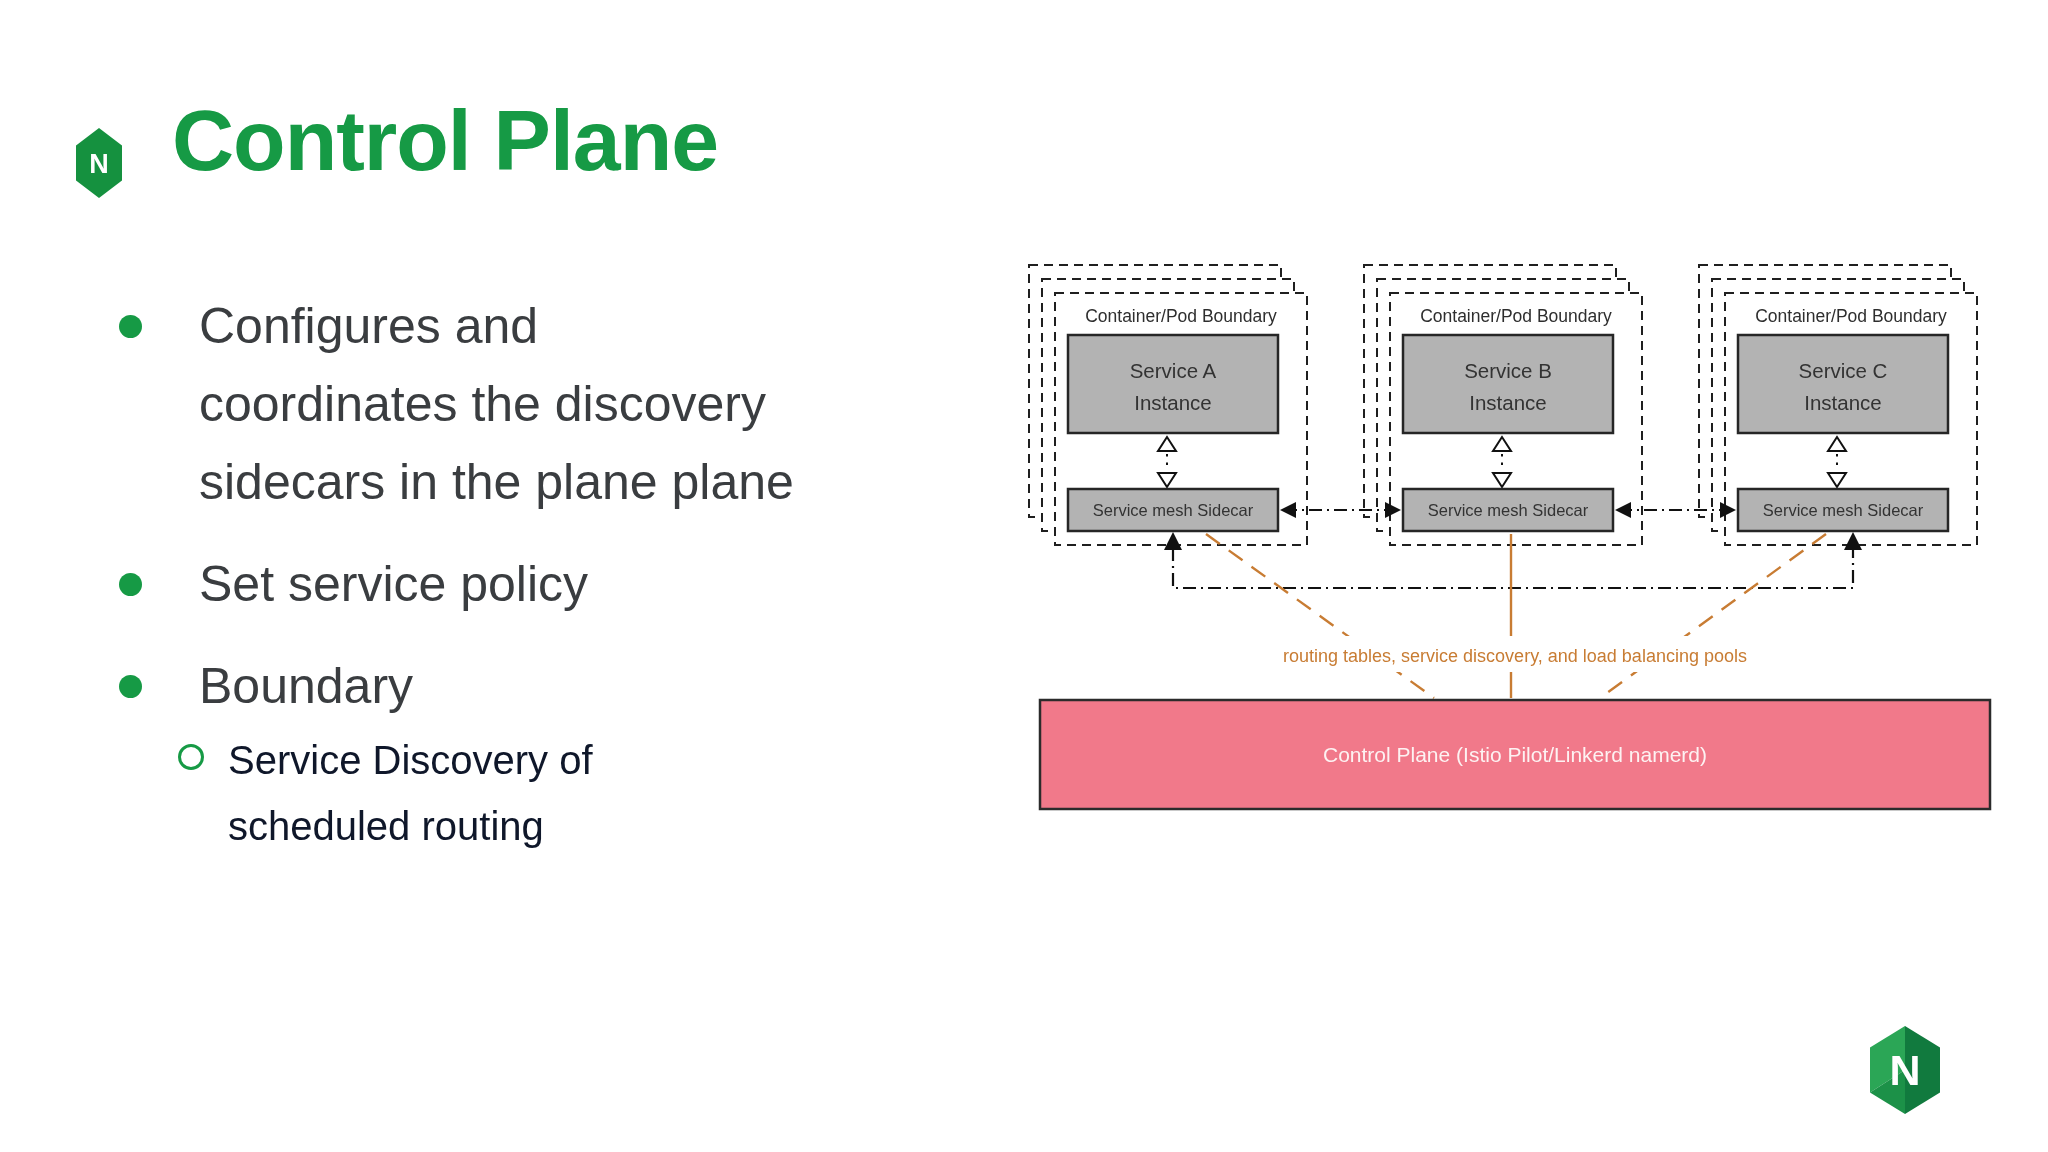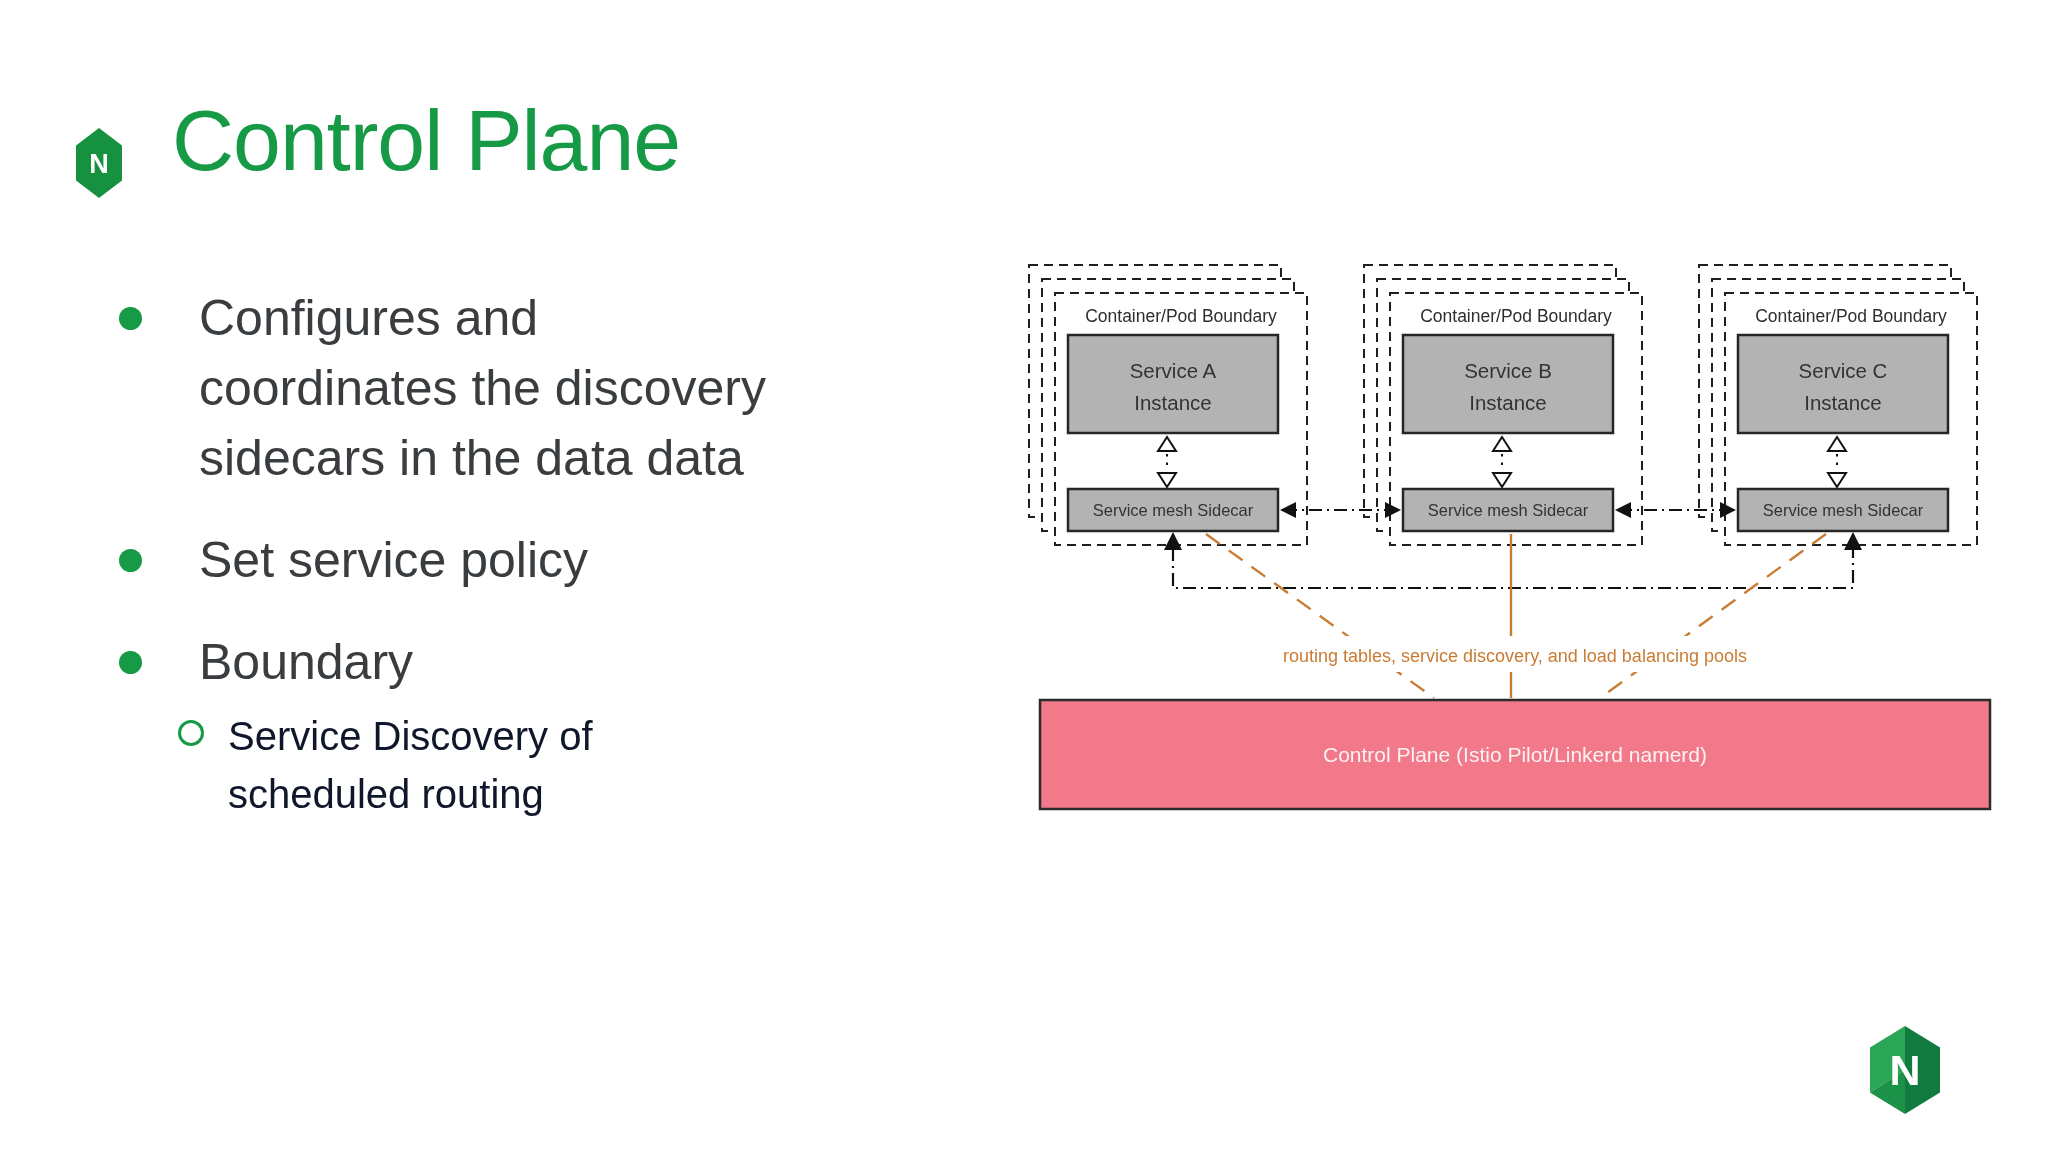--- a/index.html
+++ b/index.html
@@ -5,32 +5,32 @@
   html,body{margin:0;padding:0;}
   body{
     width:2048px;height:1152px;position:relative;overflow:hidden;
     background:#ffffff;font-family:"Liberation Sans",sans-serif;
   }
   
   .title-row{position:absolute;left:0;top:0;}
   .title-logo{position:absolute;left:76px;top:128px;}
   .slide-title{
     position:absolute;left:172px;top:97px;margin:0;
-    font-size:86px;font-weight:400;line-height:1;letter-spacing:-1px;
+    font-size:86px;font-weight:700;line-height:1;letter-spacing:-1px;
     color:#169a45;white-space:nowrap;
   }
   
   .bullets{position:absolute;left:0;top:283px;margin:0;padding:0;list-style:none;width:980px;}
   .bullets li{position:relative;padding-left:199px;font-size:50px;line-height:70px;color:#3a3d40;}
   .bullets li + li{margin-top:32px;}
   .dot{
     position:absolute;left:119px;top:24px;width:23px;height:23px;
     background:#169a45;border-radius:50%;
   }
-  .bullet-line{white-space:nowrap;}
+  .bullet-line{white-space:nowrap;margin-top:8px;}
   .sub-bullet{position:relative;margin-top:10px;padding-left:29px;font-size:40px;line-height:58px;color:#0f172a;}
   .ring{
     position:absolute;left:-21px;top:13px;width:26px;height:26px;
     border:3px solid #169a45;border-radius:50%;background:transparent;box-sizing:border-box;
   }
   
   .diagram{position:absolute;left:1000px;top:230px;}
   .diagram text{font-family:"Liberation Sans",sans-serif;}
   .boundary{fill:#ffffff;stroke:#1f1f1f;stroke-width:2;stroke-dasharray:9 6;}
   .graybox{fill:#b3b3b3;stroke:#262626;stroke-width:2.5;}
@@ -60,21 +60,21 @@
       <text x="23" y="45" text-anchor="middle" font-size="27" font-weight="bold" fill="#ffffff">N</text>
     </svg>
     <h1 class="slide-title">Control Plane</h1>
   </header>
 
   <ul class="bullets">
     <li>
       <span class="dot"></span>
       <div class="bullet-line">Configures and</div>
       <div class="bullet-line">coordinates the discovery</div>
-      <div class="bullet-line">sidecars in the data data</div>
+      <div class="bullet-line">sidecars in the plane plane</div>
     </li>
     <li>
       <span class="dot"></span>
       <div class="bullet-line">Set service policy</div>
     </li>
     <li>
       <span class="dot"></span>
       <div class="bullet-line">Boundary</div>
       <div class="sub-bullet">
         <span class="ring"></span>

